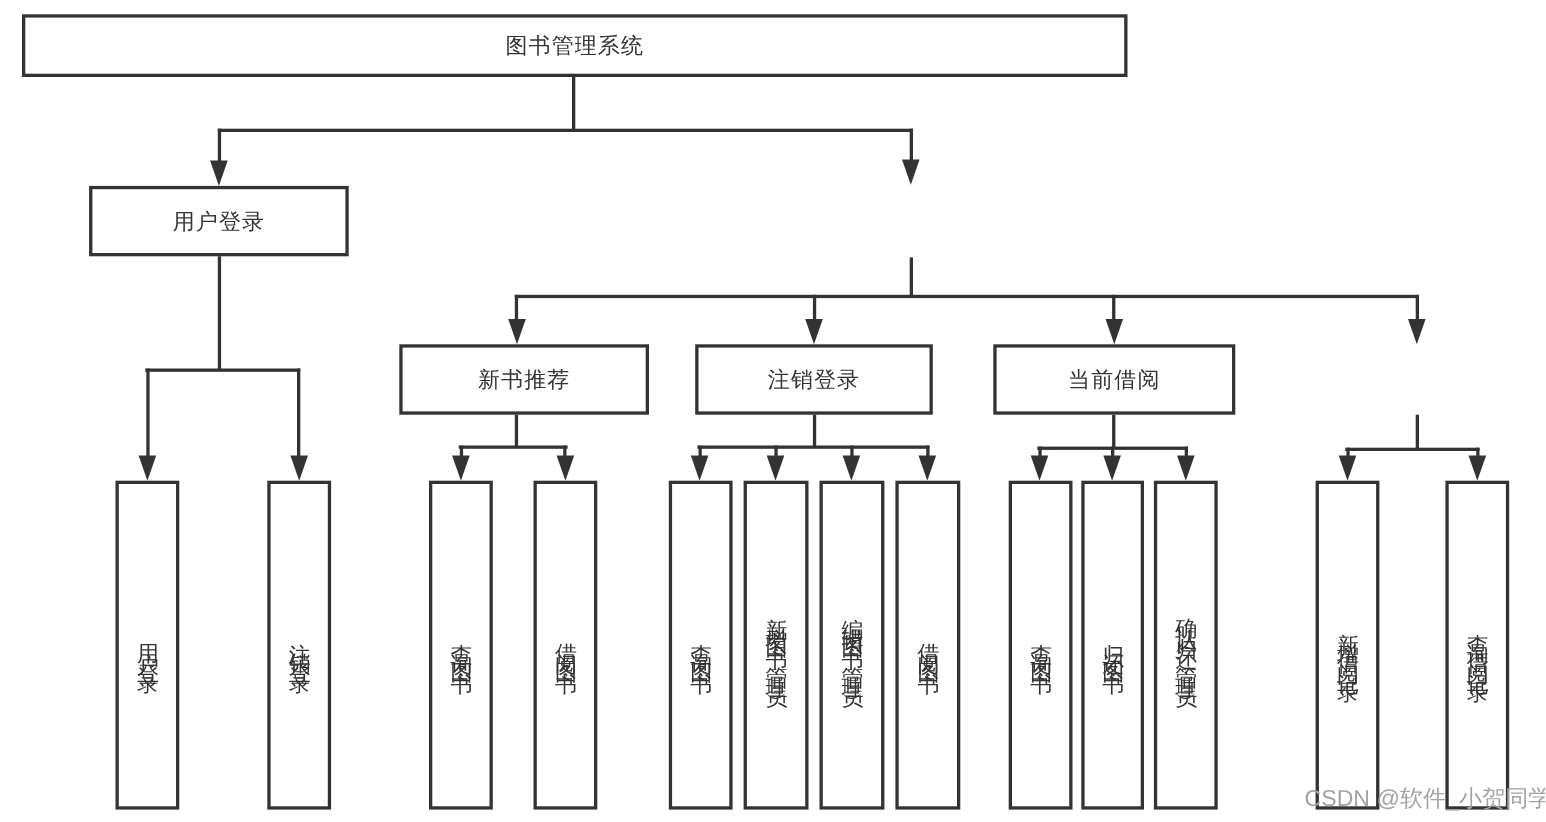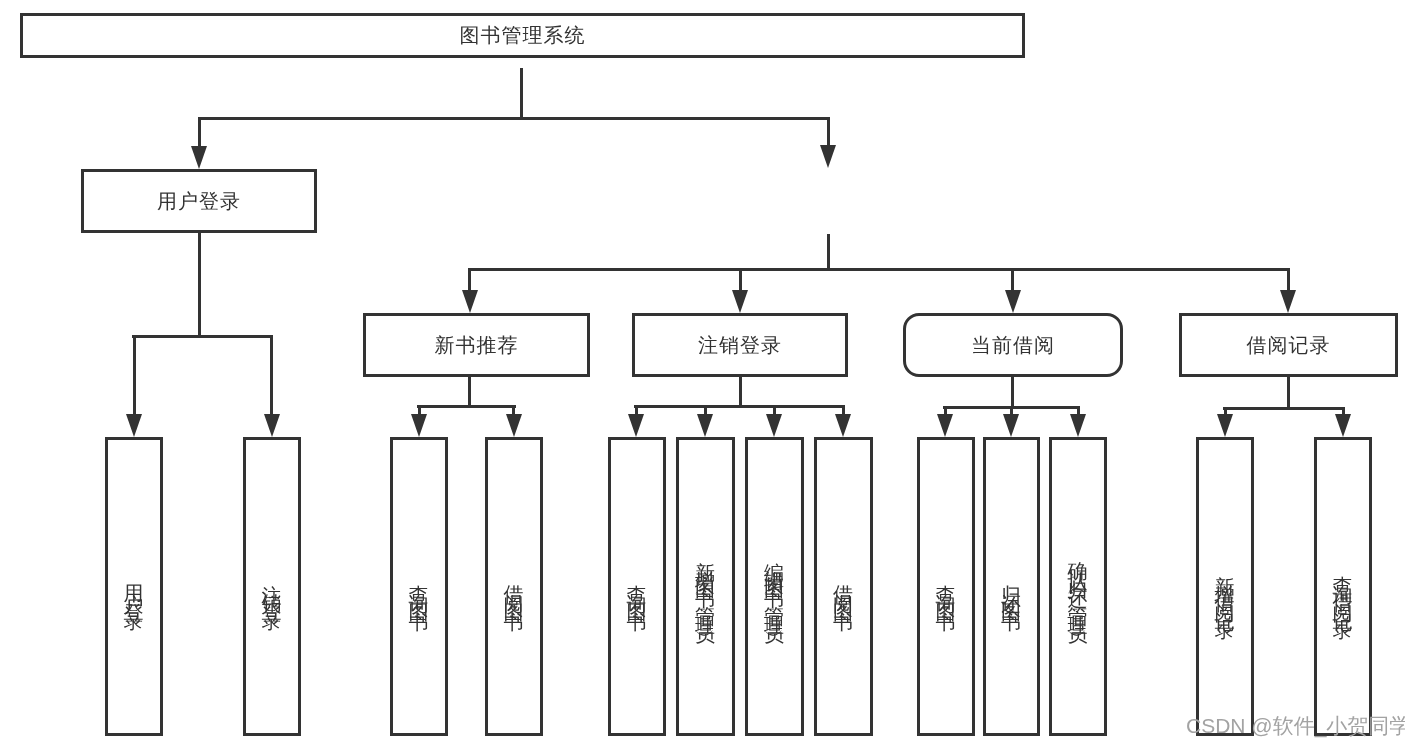--- a/index.html
+++ b/index.html
@@ -34,21 +34,21 @@
   .watermark{
     position:absolute;left:1186px;top:712px;z-index:10;
     font-size:21px;color:var(--watermark-text);white-space:nowrap;
   }
 </style>
 </head>
 <body>
 
 <div class="canvas">
 
-  <div class="box" style="left:20px;top:13px;width:1005px;height:45px;text-align:center;">
+  <div class="box" style="left:20px;top:13px;width:1005px;height:57px;text-align:center;">
     <span class="hlabel">图书管理系统</span>
   </div>
 
   <div class="seg" style="left:520px;top:68px;width:3px;height:51px;"></div>
   <div class="seg" style="left:198px;top:117px;width:632px;height:3px;"></div>
   <div class="seg" style="left:198px;top:117px;width:3px;height:32px;"></div>
   <div class="arrow" style="left:191px;top:146px;"></div>
   <div class="seg" style="left:827px;top:117px;width:3px;height:31px;"></div>
   <div class="arrow" style="left:820px;top:145px;"></div>
 
@@ -73,25 +73,22 @@
   <div class="arrow" style="left:1005px;top:290px;"></div>
   <div class="seg" style="left:1287px;top:268px;width:3px;height:24px;"></div>
   <div class="arrow" style="left:1280px;top:290px;"></div>
 
   <div class="box" style="left:363px;top:313px;width:227px;height:64px;">
     <span class="hlabel">新书推荐</span>
   </div>
   <div class="box" style="left:632px;top:313px;width:216px;height:64px;">
     <span class="hlabel">注销登录</span>
   </div>
-  <div class="box" style="left:903px;top:313px;width:220px;height:64px;border-radius:16px;">
+  <div class="box" style="left:903px;top:313px;width:220px;height:64px;">
     <span class="hlabel">当前借阅</span>
-  </div>
-  <div class="box" style="left:1179px;top:313px;width:219px;height:64px;">
-    <span class="hlabel">借阅记录</span>
   </div>
 
   <div class="seg" style="left:468px;top:377px;width:3px;height:30px;"></div>
   <div class="seg" style="left:417px;top:405px;width:99px;height:3px;"></div>
   <div class="seg" style="left:418px;top:405px;width:3px;height:11px;"></div>
   <div class="arrow" style="left:411px;top:414px;"></div>
   <div class="seg" style="left:512px;top:405px;width:3px;height:11px;"></div>
   <div class="arrow" style="left:506px;top:414px;"></div>
 
   <div class="seg" style="left:739px;top:377px;width:3px;height:30px;"></div>

